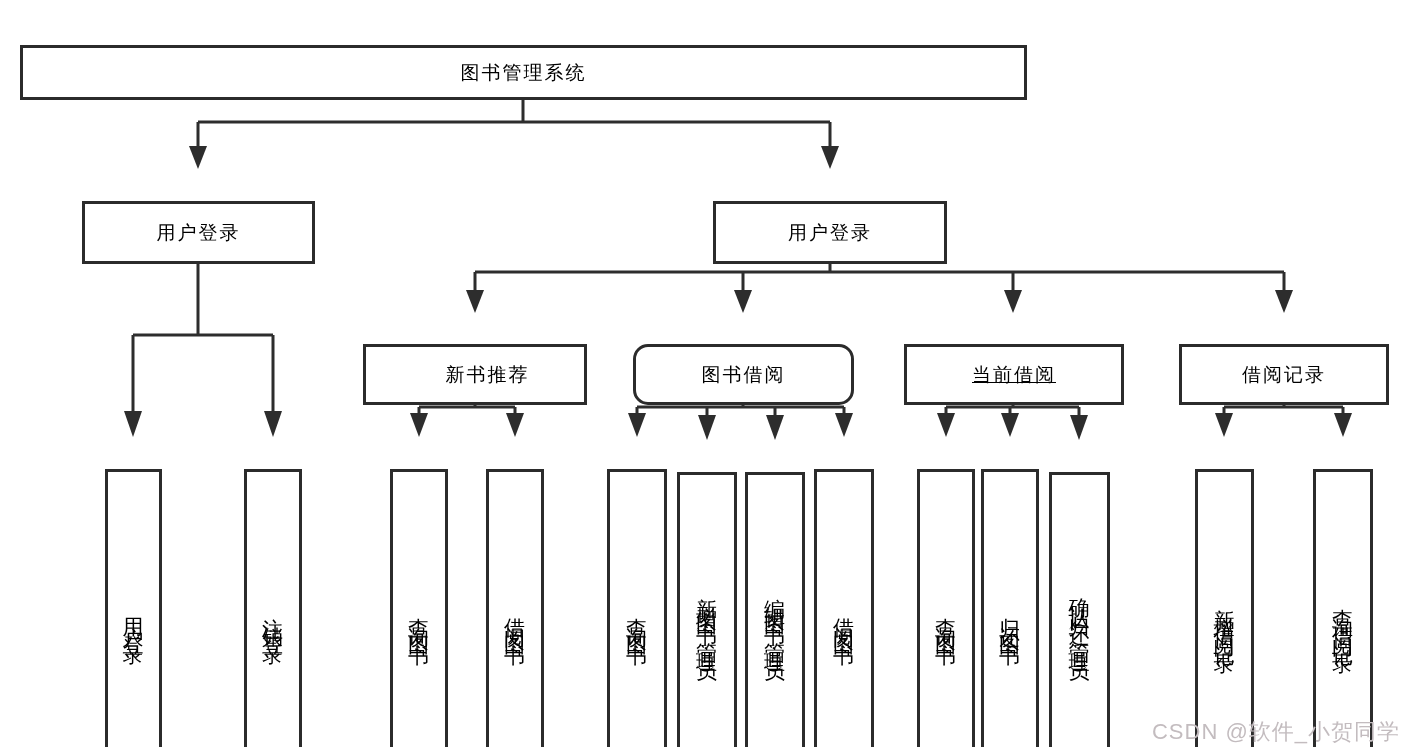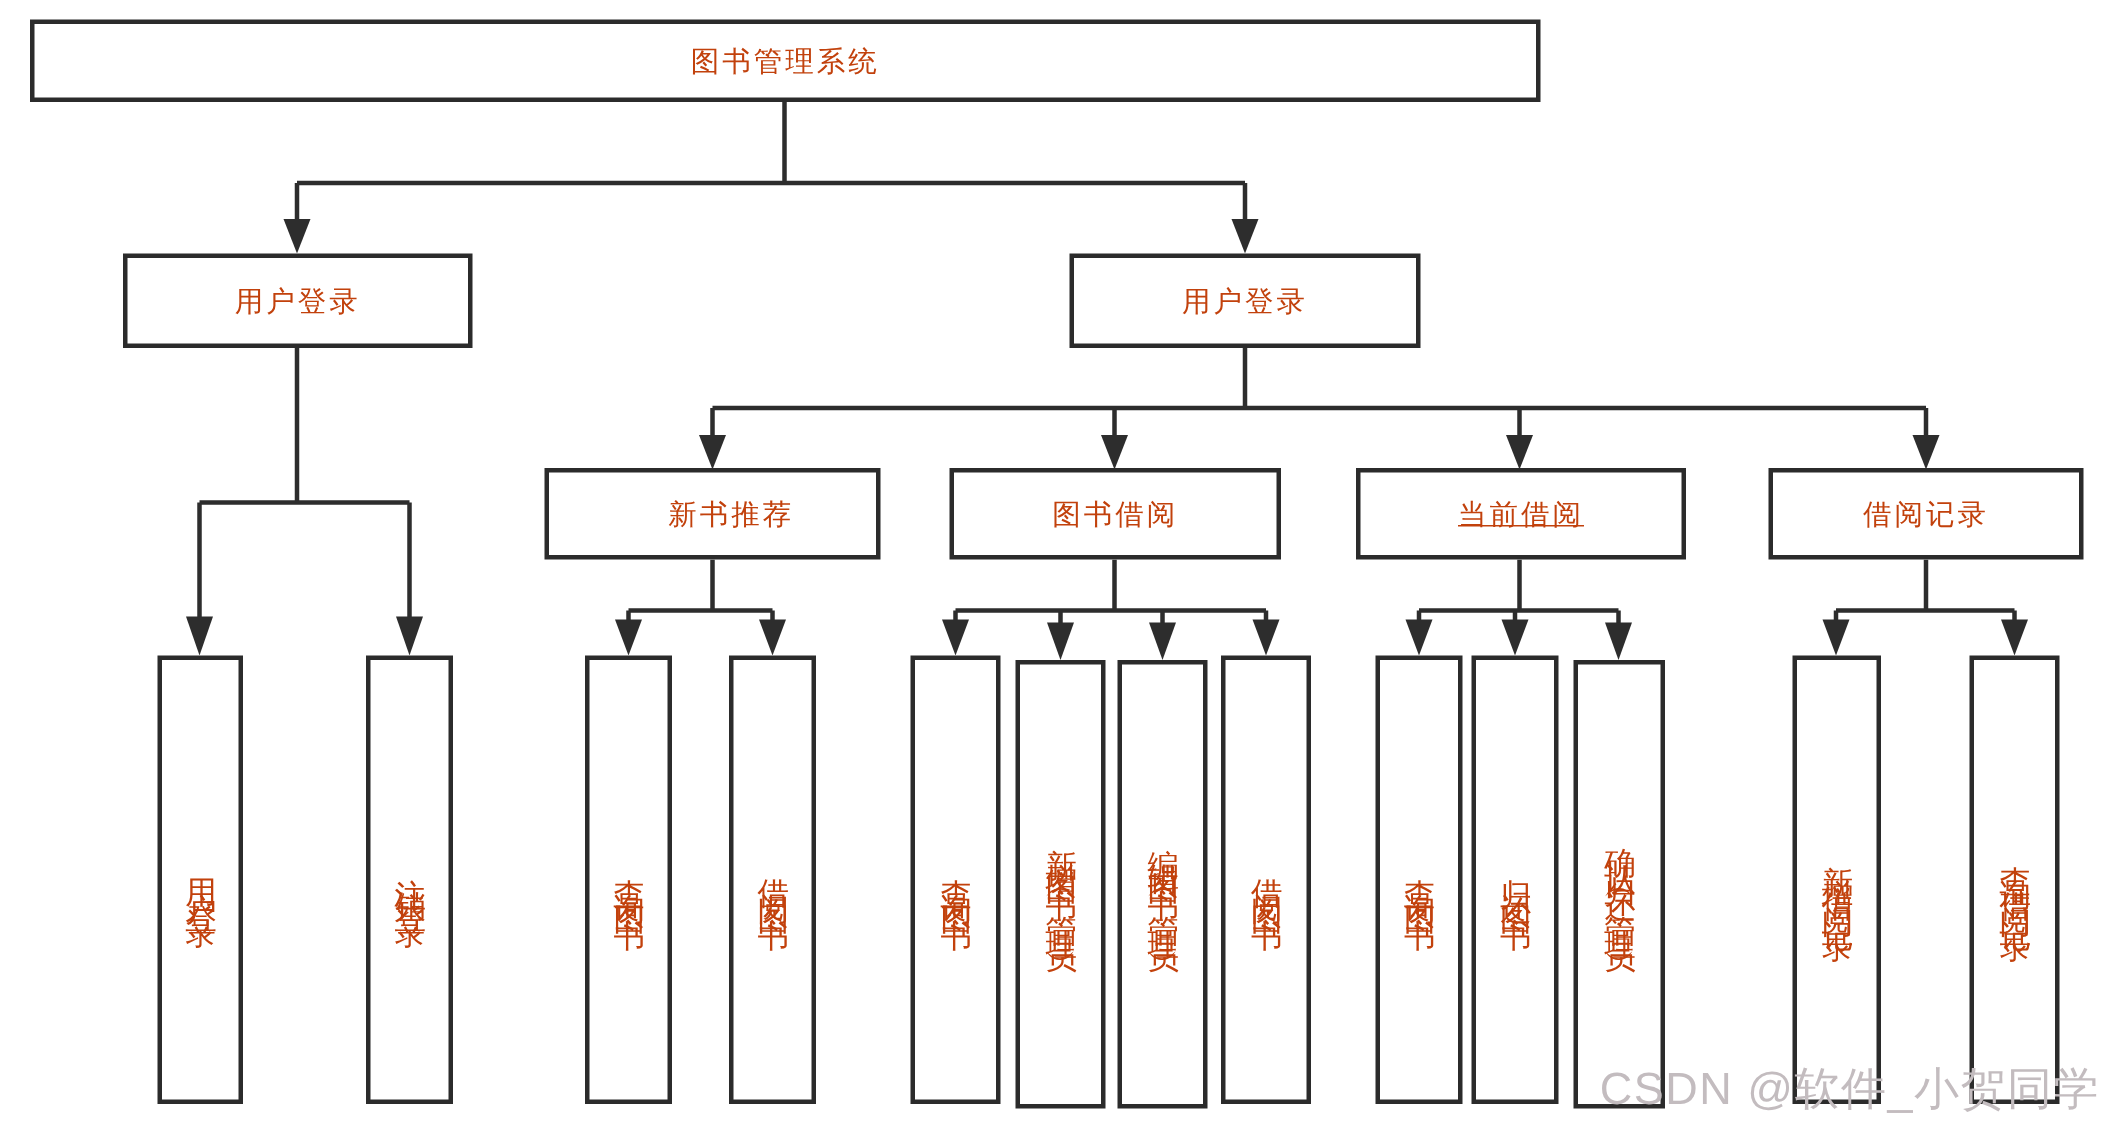--- a/index.html
+++ b/index.html
@@ -20,37 +20,38 @@
   .wires path { stroke: #2d2d2d; stroke-width: 3; fill: none; }
   .wires polygon { fill: #2d2d2d; stroke: none; }
   .box {
     position: absolute;
     box-sizing: border-box;
     background: #ffffff;
     border: 3px solid #2b2b2b;
     display: flex;
     align-items: center;
     justify-content: center;
-    color: #c2410c;
+    color: #000000;
     z-index: 2;
     text-align: center;
+    margin-top: 32px;
   }
   .h { font-size: 19px; letter-spacing: 2px; white-space: nowrap; }
   .v {
     writing-mode: vertical-rl;
     text-orientation: mixed;
     font-size: 21px;
     letter-spacing: 9px;
     line-height: 1;
   }
   .watermark {
     position: absolute;
     right: 5px;
     bottom: 0px;
-    font-size: 30px;
+    font-size: 22px;
     letter-spacing: 1px;
     color: #c3bcbf;
     z-index: 3;
     white-space: nowrap;
   }
 </style>
 </head>
 <body>
 
 <div id="canvas">
@@ -97,21 +98,21 @@
       <polygon points="1334,413 1352,413 1343,437"></polygon>
     </g>
   </svg>
 
   <div class="box h" style="left:20px; top:13px; width:1007px; height:55px;">图书管理系统</div>
 
   <div class="box h" style="left:82px; top:169px; width:233px; height:63px;">用户登录</div>
   <div class="box h" style="left:713px; top:169px; width:234px; height:63px;">用户登录</div>
 
   <div class="box h" style="left:363px; top:312px; width:224px; height:61px;padding-left:25px;">新书推荐</div>
-  <div class="box h" style="left:633px; top:312px; width:221px; height:61px;">图书借阅</div>
+  <div class="box h" style="left:633px; top:312px; width:221px; height:61px;border-radius:15px;">图书借阅</div>
   <div class="box h" style="left:904px; top:312px; width:220px; height:61px;text-decoration:underline;">当前借阅</div>
   <div class="box h" style="left:1179px; top:312px; width:210px; height:61px;">借阅记录</div>
 
   <div class="box v" style="left:105px; top:437px; width:57px; height:299px;">用户登录</div>
   <div class="box v" style="left:244px; top:437px; width:58px; height:299px;">注销登录</div>
 
   <div class="box v" style="left:390px; top:437px; width:58px; height:299px;">查询图书</div>
   <div class="box v" style="left:486px; top:437px; width:58px; height:299px;">借阅图书</div>
 
   <div class="box v" style="left:607px; top:437px; width:60px; height:299px;">查询图书</div>

